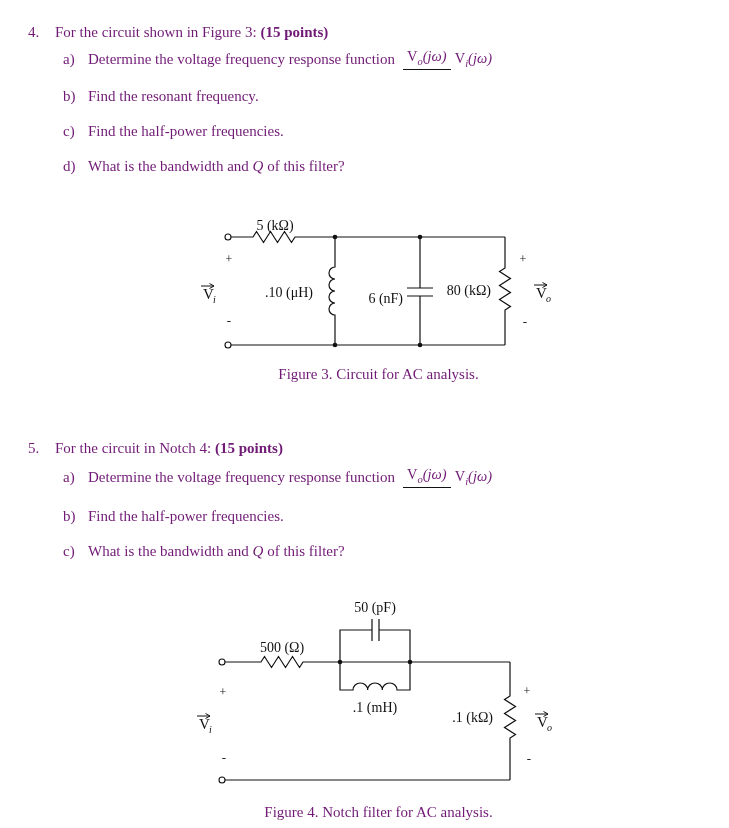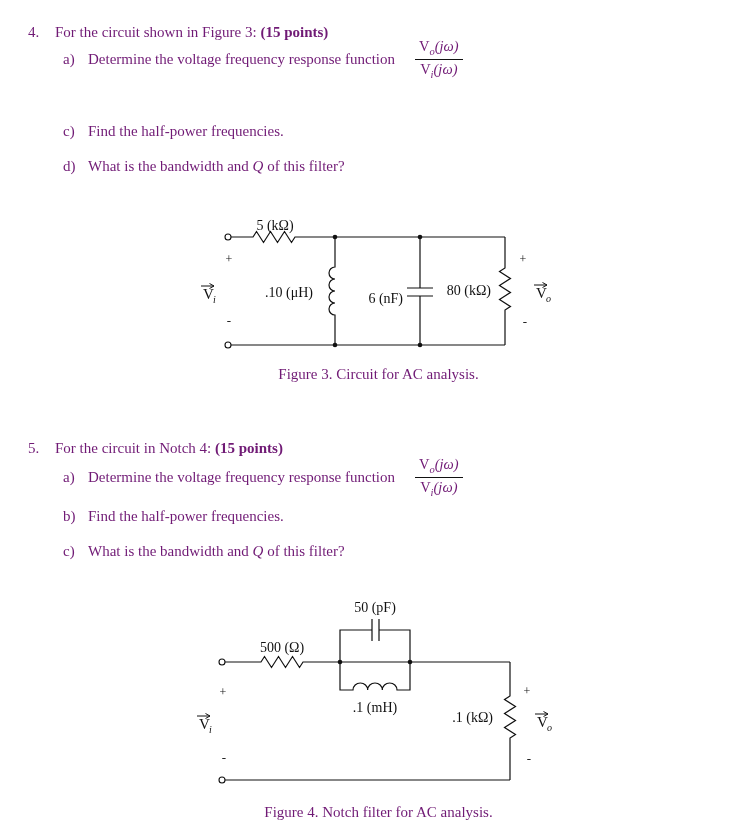--- a/index.html
+++ b/index.html
@@ -3,21 +3,21 @@
 <meta charset="utf-8">
 <style>
   html,body{margin:0;padding:0;background:#fff;}
   .page{position:relative;width:729px;height:828px;background:#ffffff;
         font-family:"Liberation Serif",serif;font-size:15px;color:#701a75;overflow:hidden;}
   .abs{position:absolute;white-space:nowrap;}
   .pnum{display:inline-block;width:27px;}
   .plabel{display:inline-block;width:25px;flex-shrink:0;}
   .item-row{display:flex;align-items:center;}
   .pts{font-weight:bold;}
-  .frac{display:inline-flex;flex-direction:column;align-items:center;line-height:1.15;margin-left:20px;font-size:14.5px;}
+  .frac{display:inline-flex;flex-direction:row;align-items:center;line-height:1.15;margin-left:8px;font-size:14.5px;}
   .frac .bar-top{border-bottom:1.3px solid #111;padding:0 4px 1px;}
   .frac .bar-bottom{padding:1px 4px 0;}
   .frac sub{font-size:10.5px;font-style:italic;}
   .arg{font-style:italic;}
   .caption{position:absolute;left:14px;width:729px;text-align:center;}
   svg{position:absolute;overflow:visible;}
   svg text{font-family:"Liberation Serif",serif;fill:#111;}
   .wire{stroke:#111;stroke-width:1.2;fill:none;}
   .thin{stroke-width:1;}
   .dot{fill:#111;stroke:none;}
@@ -34,20 +34,23 @@
 
   <div class="abs item-row" style="left:63px;top:36px;height:46px">
     <span class="plabel">a)</span>
     <span>Determine the voltage frequency response function</span>
     <span class="frac">
       <span class="bar-top"><span>V</span><sub>o</sub><span class="arg">(jω)</span></span>
       <span class="bar-bottom"><span>V</span><sub>i</sub><span class="arg">(jω)</span></span>
     </span>
   </div>
 
+  <div class="abs" style="left:63px;top:88px">
+    <span class="plabel">b)</span><span>Find the resonant frequency.</span>
+  </div>
 
   <div class="abs" style="left:63px;top:123px">
     <span class="plabel">c)</span><span>Find the half-power frequencies.</span>
   </div>
 
   <div class="abs" style="left:63px;top:158px">
     <span class="plabel">d)</span><span>What is the bandwidth and </span><i>Q</i><span> of this filter?</span>
   </div>
 
   <svg style="left:185px;top:210px" width="380" height="150" viewBox="0 0 380 150">

